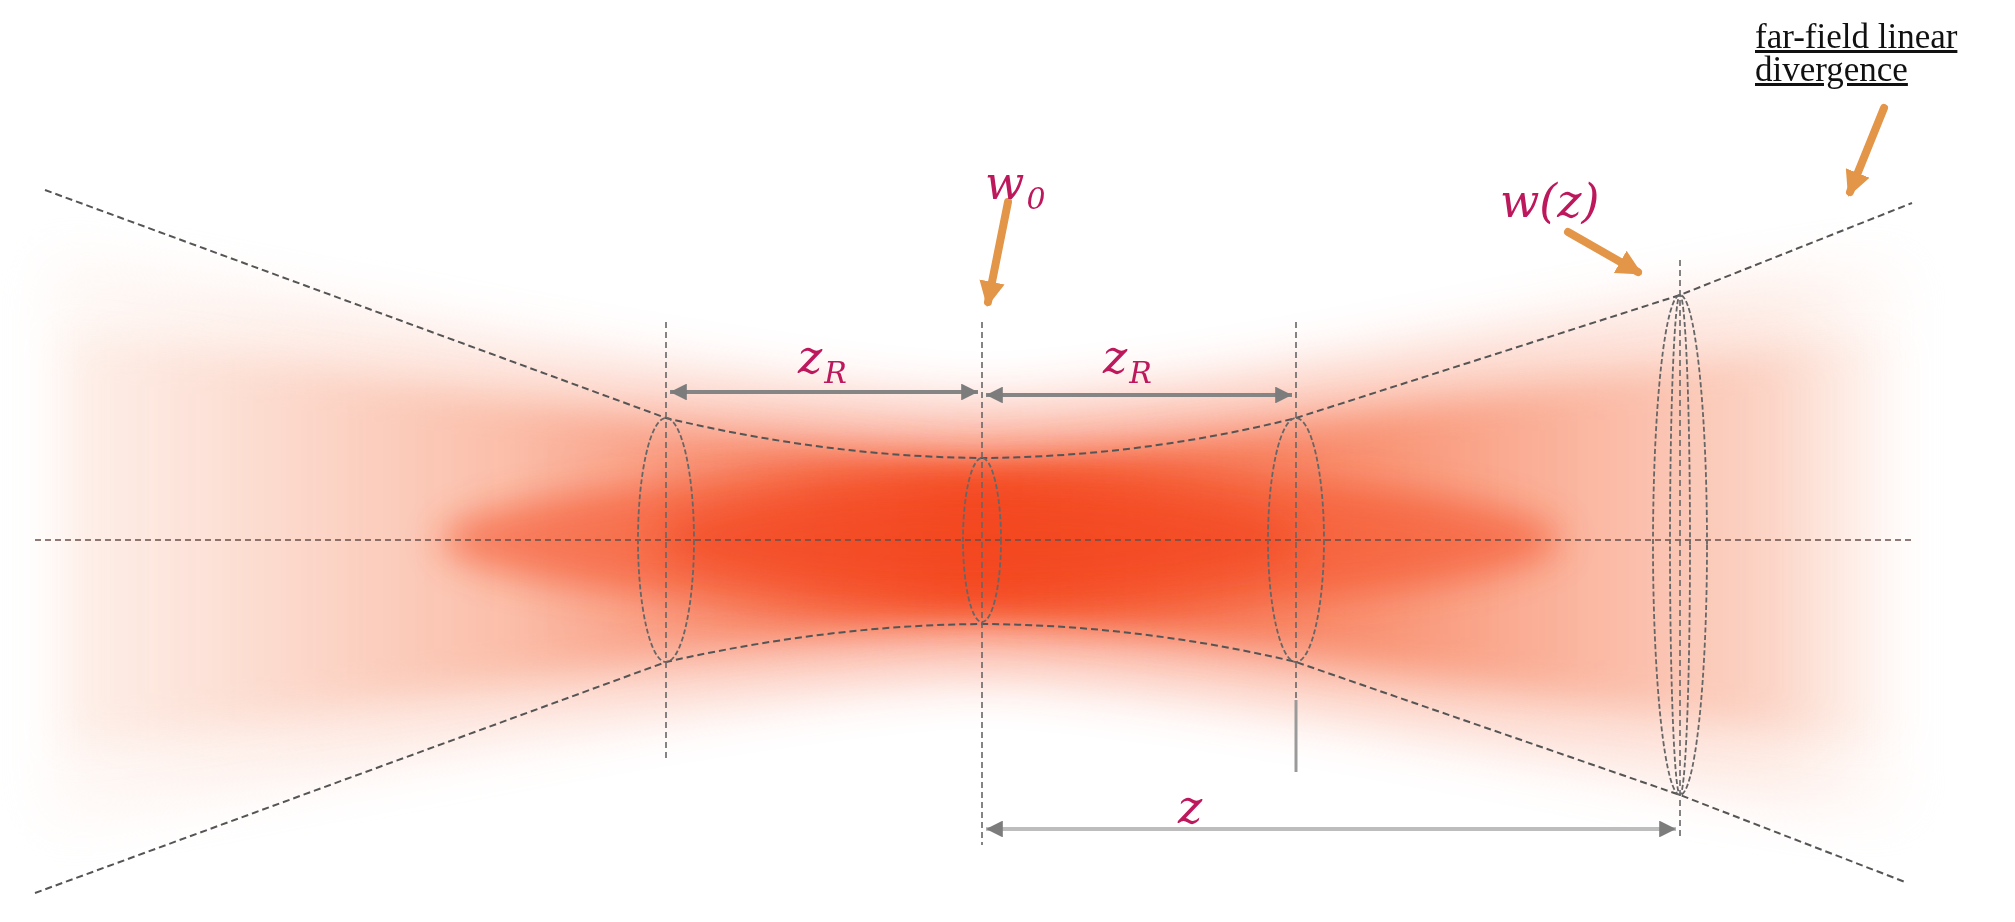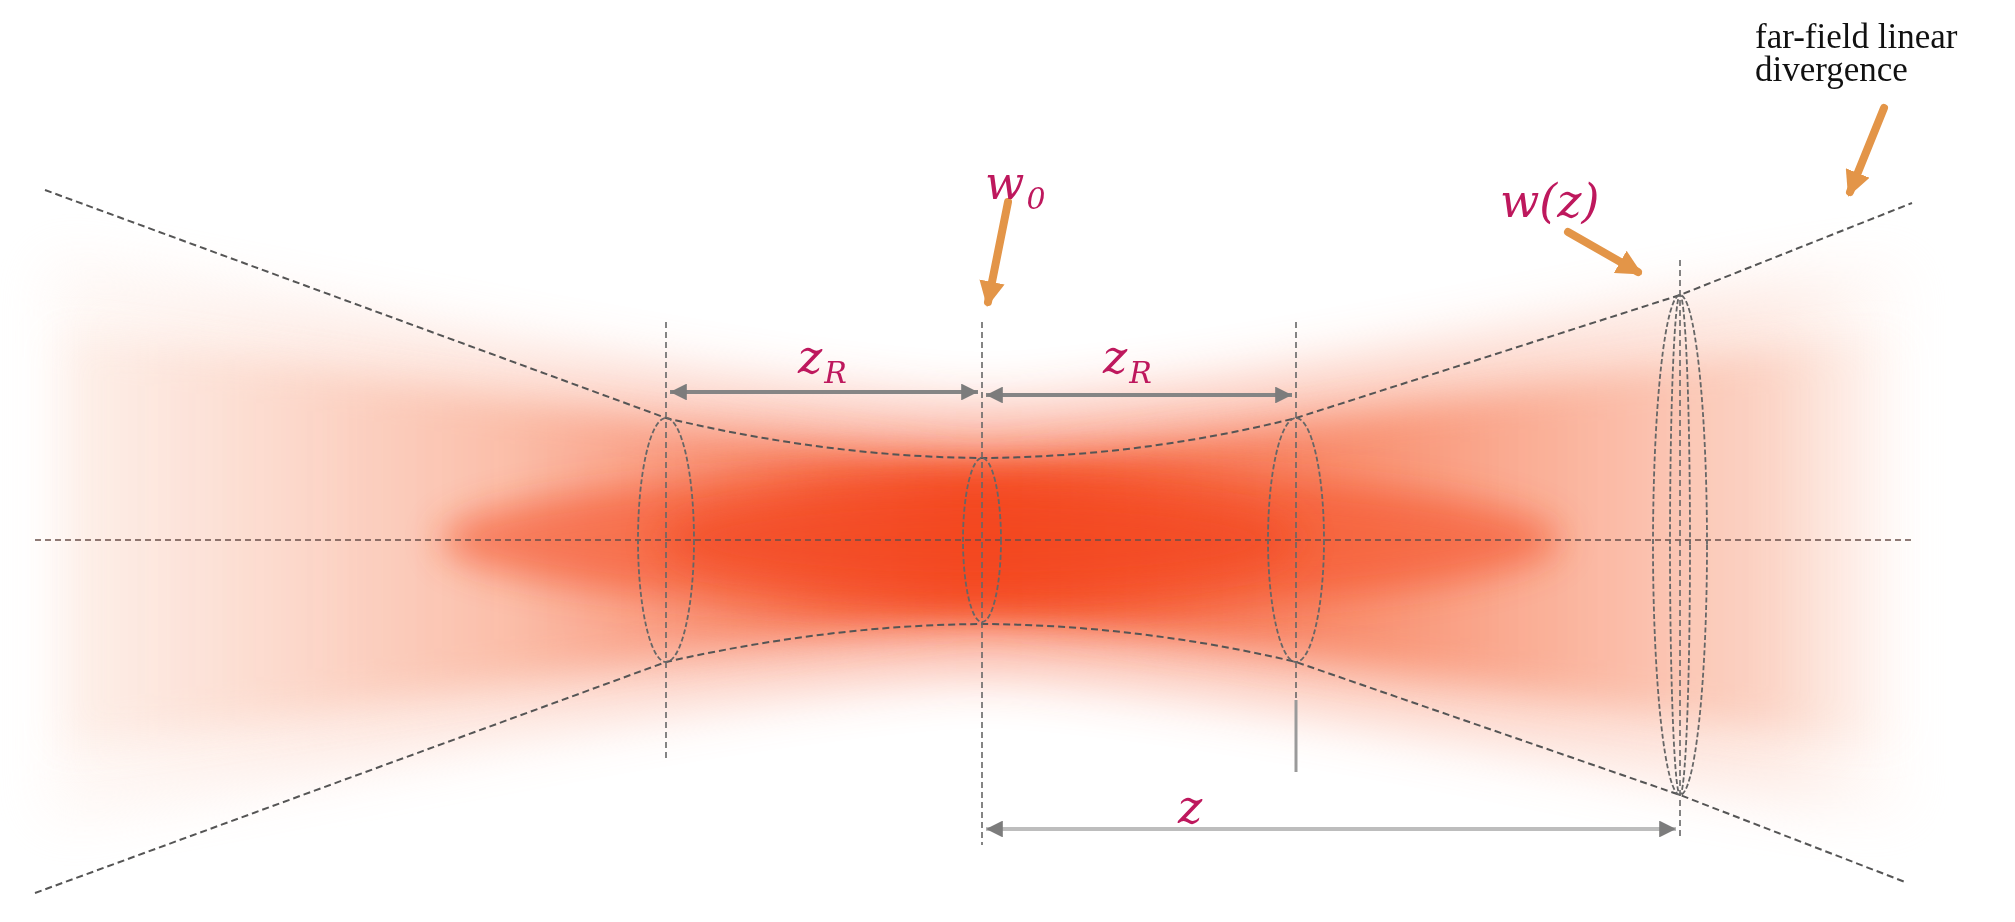--- a/index.html
+++ b/index.html
@@ -136,17 +136,17 @@
   </div>
 
   <div class="label math" style="left:1103px; top:334px;">
     <span>z</span><sub>R</sub>
   </div>
 
   <div class="label math" style="left:1178px; top:784px;">
     <span>z</span>
   </div>
 
-  <div class="label note" style="left:1755px; top:20px;">
+  <div class="label note" style="left:1755px; top:20px;text-decoration:underline;">
     <div>far-field linear</div>
     <div>divergence</div>
   </div>
 </div>
 
 </body></html>

